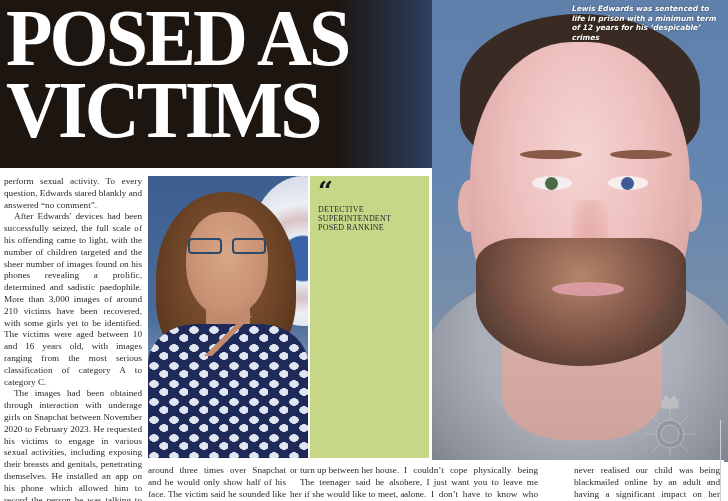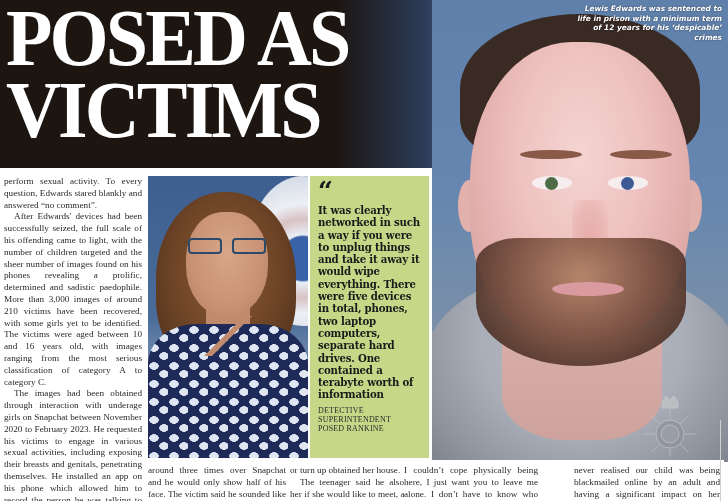--- a/index.html
+++ b/index.html
@@ -62,21 +62,21 @@
       position: absolute; left: 44px; top: 238px; width: 210px; height: 128px;
       background: radial-gradient(ellipse at 50% 30%, #b08063 0%, #7a5040 45%, #4a3026 80%, #3a261f 100%);
       border-radius: 20% 20% 50% 50%;
       opacity: 0.92;
     }
     .mug-mouth {
       position: absolute; left: 120px; top: 282px; width: 72px; height: 14px;
       background: #d99aa0; border-radius: 50%;
     }
     .mug-caption {
-      position: absolute; right: 6px; top: 4px; width: 150px; text-align: right;
+      position: absolute; right: 6px; top: 4px; width: 150px; text-align: left;
       font-family: "DejaVu Sans", sans-serif; font-style: italic; font-weight: bold;
       font-size: 7.4px; line-height: 9.6px; color: #ffffff;
       text-shadow: 0 0 2px rgba(0,0,0,0.5);
     }
     .crest {
       position: absolute; left: 640px; top: 394px; width: 60px; height: 64px;
       opacity: 0.55;
     }
 
     
@@ -237,34 +237,33 @@
   <div class="det-glasses">
       <span></span>
       <span></span>
     </div>
   <div class="det-shirt"></div>
   <div class="det-collar"></div>
 </div>
 
 <div class="quote-box">
   <div class="quote-mark">“</div>
-  <div class="quote-text">It was clearly networked in such a way if you were to unplug things and take it away it would wipe everything. There were five devices in total, phones, two laptop computers, separate hard drives. One contained a terabyte worth of information</div>
   <div class="quote-attrib">
     <div>DETECTIVE</div>
     <div>SUPERINTENDENT</div>
     <div>POSED RANKINE</div>
   </div>
 </div>
 
 <div class="bottom-strip"></div>
 <div class="bottom-col bc1">
   <p>around three times over Snapchat and he would only show half of his face. The victim said he sounded like he was quite young, and would</p>
 </div>
 <div class="bottom-col bc2">
-  <p>or turn up obtained her house.</p>
+  <p>or turn up between her house.</p>
   <p class="indent">The teenager said he also asked her if she would like to meet, and that she should catch the train to</p>
 </div>
 <div class="bottom-col bc3">
   <p>I couldn’t cope physically being here, I just want you to leave me alone. I don’t have to know who you are, just want all my s*** deleted and you can</p>
 </div>
 <div class="bottom-col bc4">
   <p>never realised our child was being blackmailed online by an adult and having a significant impact on her health and daily life. She must have</p>
 </div>
 <div class="vrule"></div>
 

